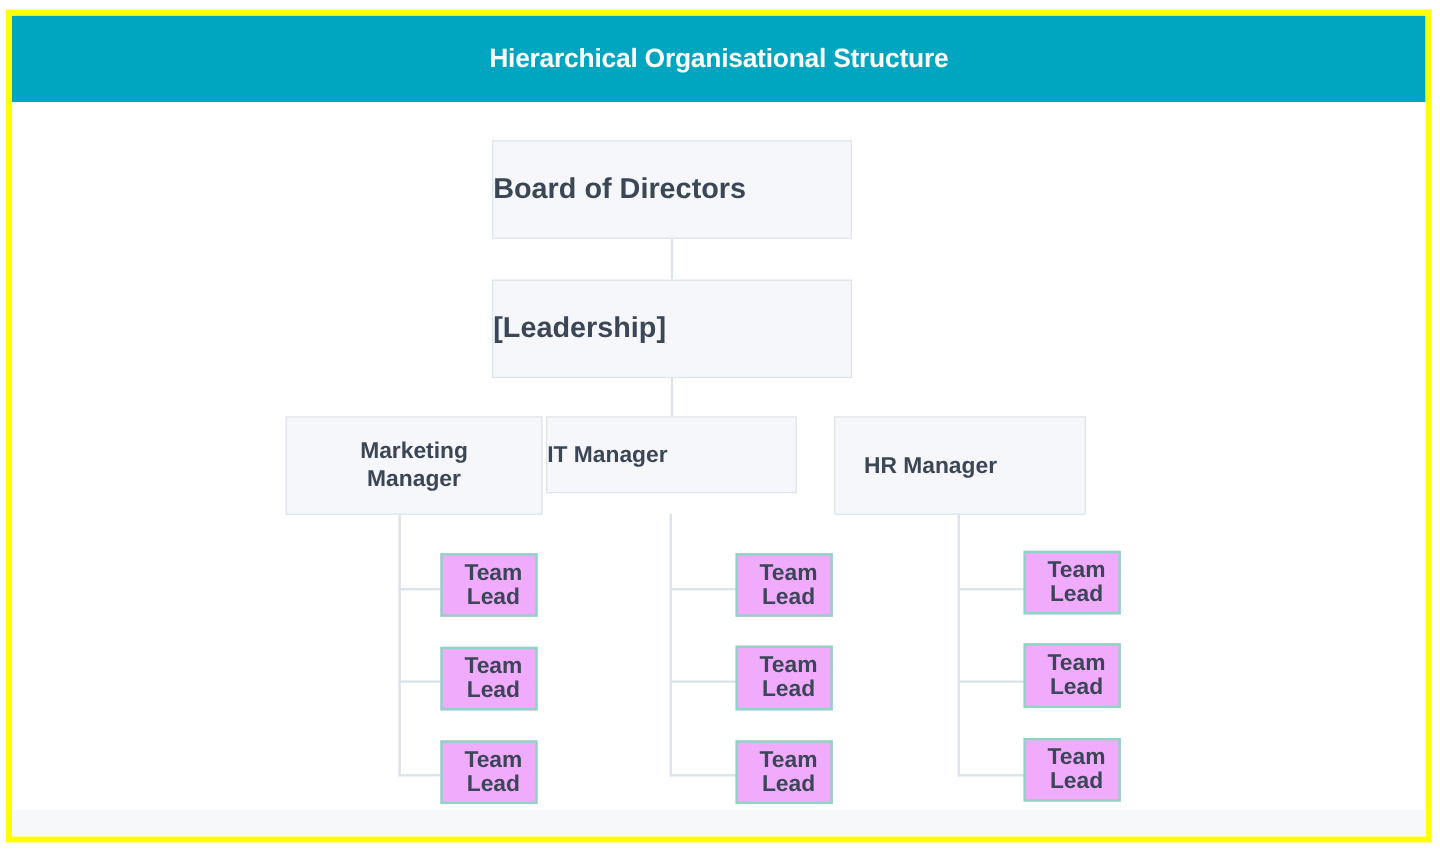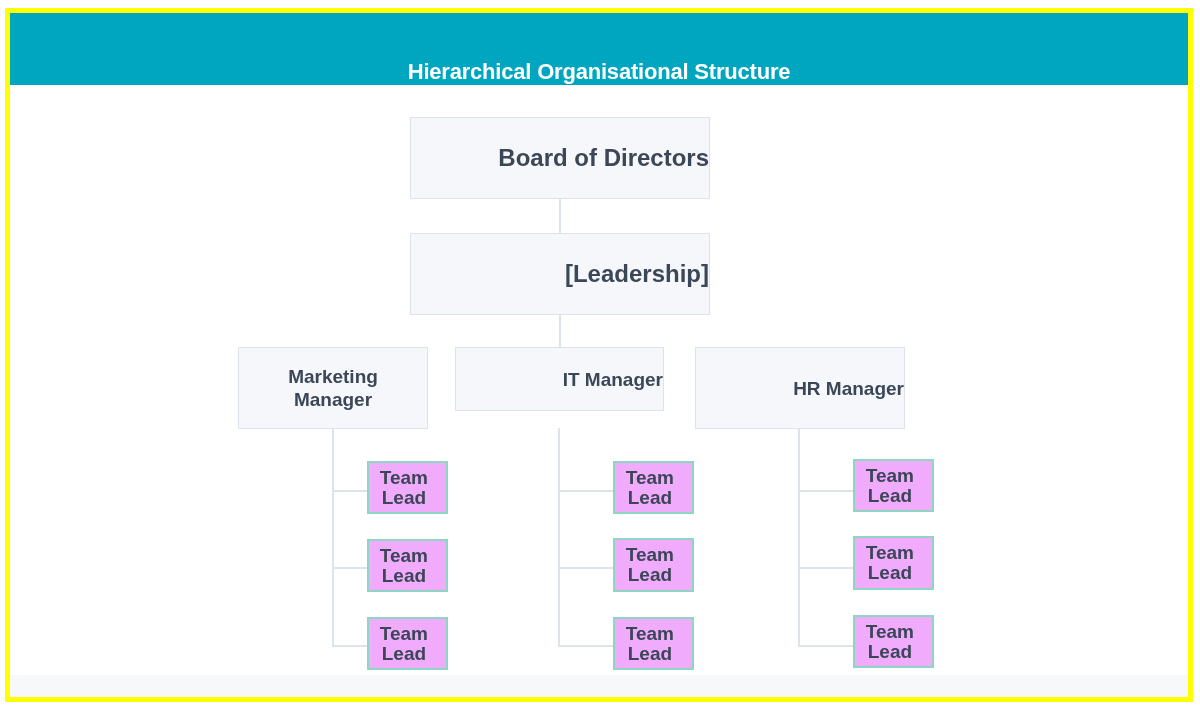--- a/index.html
+++ b/index.html
@@ -6,31 +6,31 @@
     body {
       width: 1200px; height: 708px; position: relative; background: #ffffff;
       font-family: "Liberation Sans", "DejaVu Sans", sans-serif; overflow: hidden;
     }
     .frame {
       position: absolute; left: 5px; top: 8px; width: 1178px; height: 684px;
       border: 5px solid #ffff00; background: #ffffff; overflow: hidden;
     }
     .header {
       position: absolute; left: 0; top: 0; width: 100%; height: 72px;
-      background: #00a5bf; display: flex; align-items: flex-end; justify-content: center;
+      background: #00a5bf; display: flex; align-items: center; justify-content: center;
     }
     .header-title {
       color: #ffffff; font-weight: bold; font-size: 22px; letter-spacing: -0.2px;
     }
     .footer-strip {
       position: absolute; left: 0; bottom: 0; width: 100%; height: 22px; background: #f7f8fa;
     }
     .node {
       position: absolute; box-sizing: border-box; background: #f5f7fa;
-      border: 1.5px solid #dde3ea; display: flex; align-items: center; justify-content: flex-end;
+      border: 1.5px solid #dde3ea; display: flex; align-items: center; justify-content: flex-start;
       text-align: center; color: #3b4656; font-weight: bold;
     }
     .node.lg { font-size: 24px; }
     .node.md { font-size: 19px; line-height: 23px; }
     .node.sm { font-size: 19px; line-height: 20px; border: 2px solid #8fd6c2; background: #f0abfc; }
     .line { position: absolute; background: #dde3ea; }
     .vline { width: 2px; }
     .hline { height: 2px; }
   </style>
 </head>
@@ -62,21 +62,21 @@
   <div class="line hline" style="left:788px; top:554px; width:56px;"></div>
   <div class="line hline" style="left:788px; top:632px; width:56px;"></div>
 
   <div class="node lg" style="left:400px; top:104px; width:300px; height:82px;">
     <span>Board of Directors</span>
   </div>
   <div class="node lg" style="left:400px; top:220px; width:300px; height:82px;">
     <span>[Leadership]</span>
   </div>
 
-  <div class="node md" style="left:228px; top:334px; width:190px; height:82px; padding:0 40px;">
+  <div class="node md" style="left:228px; top:334px; width:214px; height:82px; padding:0 40px;">
     <span>Marketing Manager</span>
   </div>
   <div class="node md" style="left:445px; top:334px; width:209px; height:64px;">
     <span>IT Manager</span>
   </div>
   <div class="node md" style="left:685px; top:334px; width:210px; height:82px;padding-left:24px;">
     <span>HR Manager</span>
   </div>
 
   <div class="node sm" style="left:357px; top:448px; width:81px; height:53px; padding:0 18px;">

